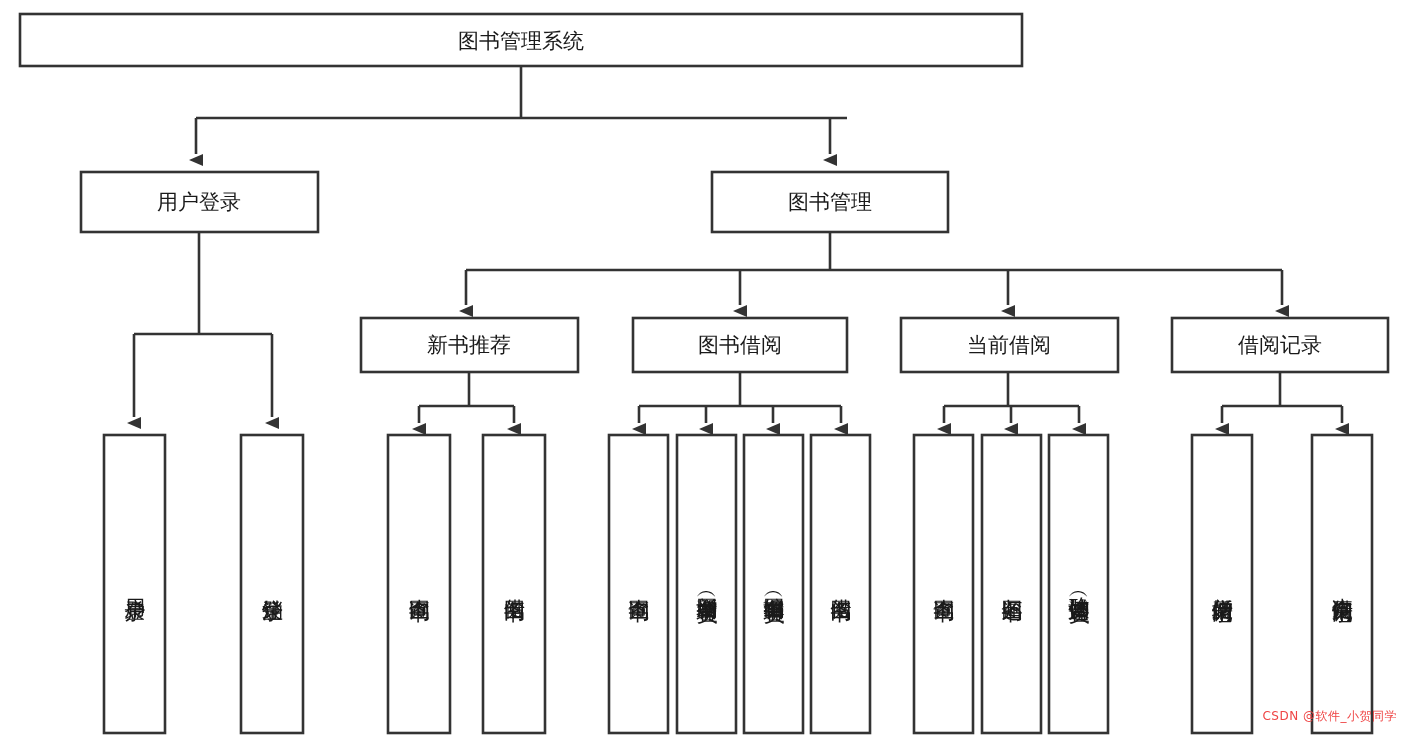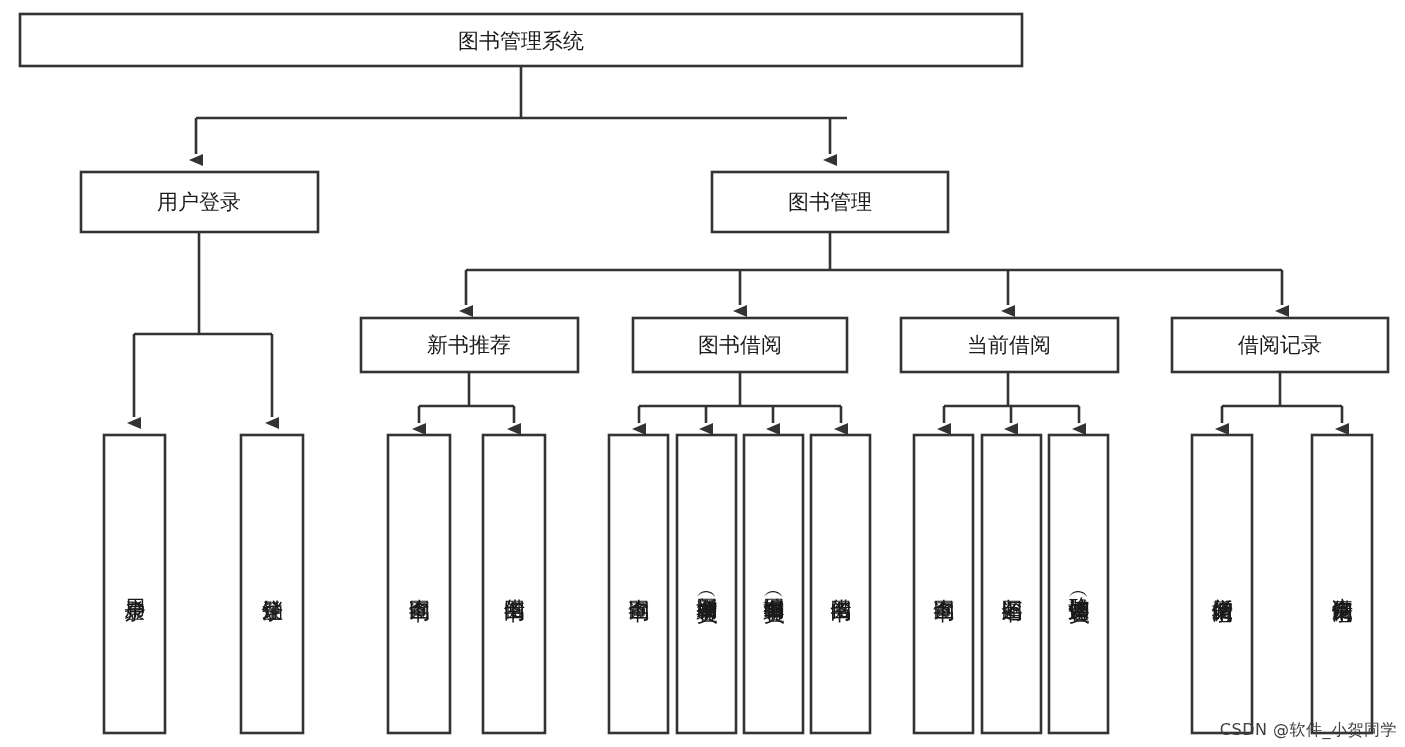--- a/index.html
+++ b/index.html
@@ -65,24 +65,24 @@
     font-size: 21px;
     line-height: 1.38;
     color: #1a1a1a;
     letter-spacing: 1px;
     white-space: nowrap;
     text-align: center;
   }
   #watermark {
     position: absolute;
     right: 8px;
-    bottom: 6px;
-    font-family: "DejaVu Sans", "Liberation Sans", sans-serif;
-    font-size: 16px;
-    color: #404040;
+    bottom: 22px;
+    font-family: "DejaVu Sans", "Liberation Sans", sans-serif;
+    font-size: 12px;
+    color: #ef4444;
     letter-spacing: 0.5px;
     white-space: nowrap;
     pointer-events: none;
   }
 </style>
 </head>
 <body>
 
 <div id="diagram-root">
 

